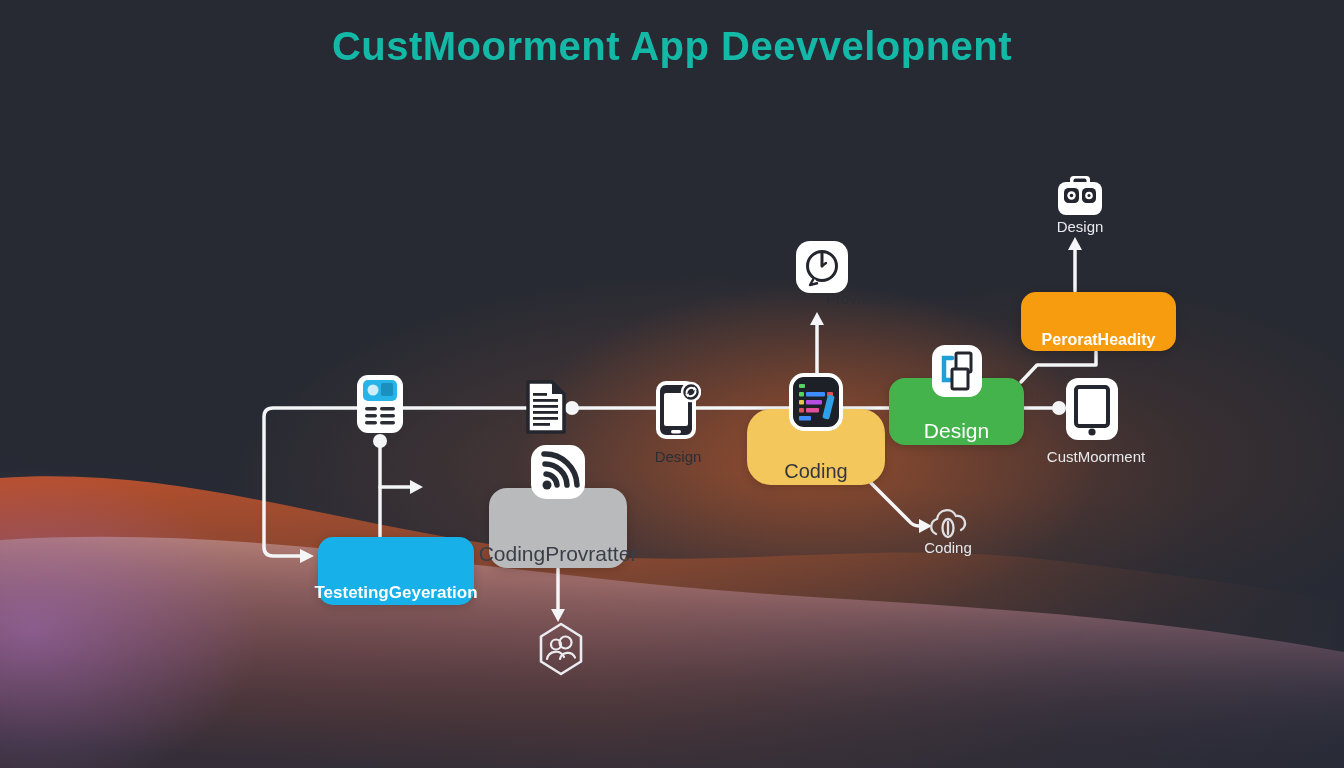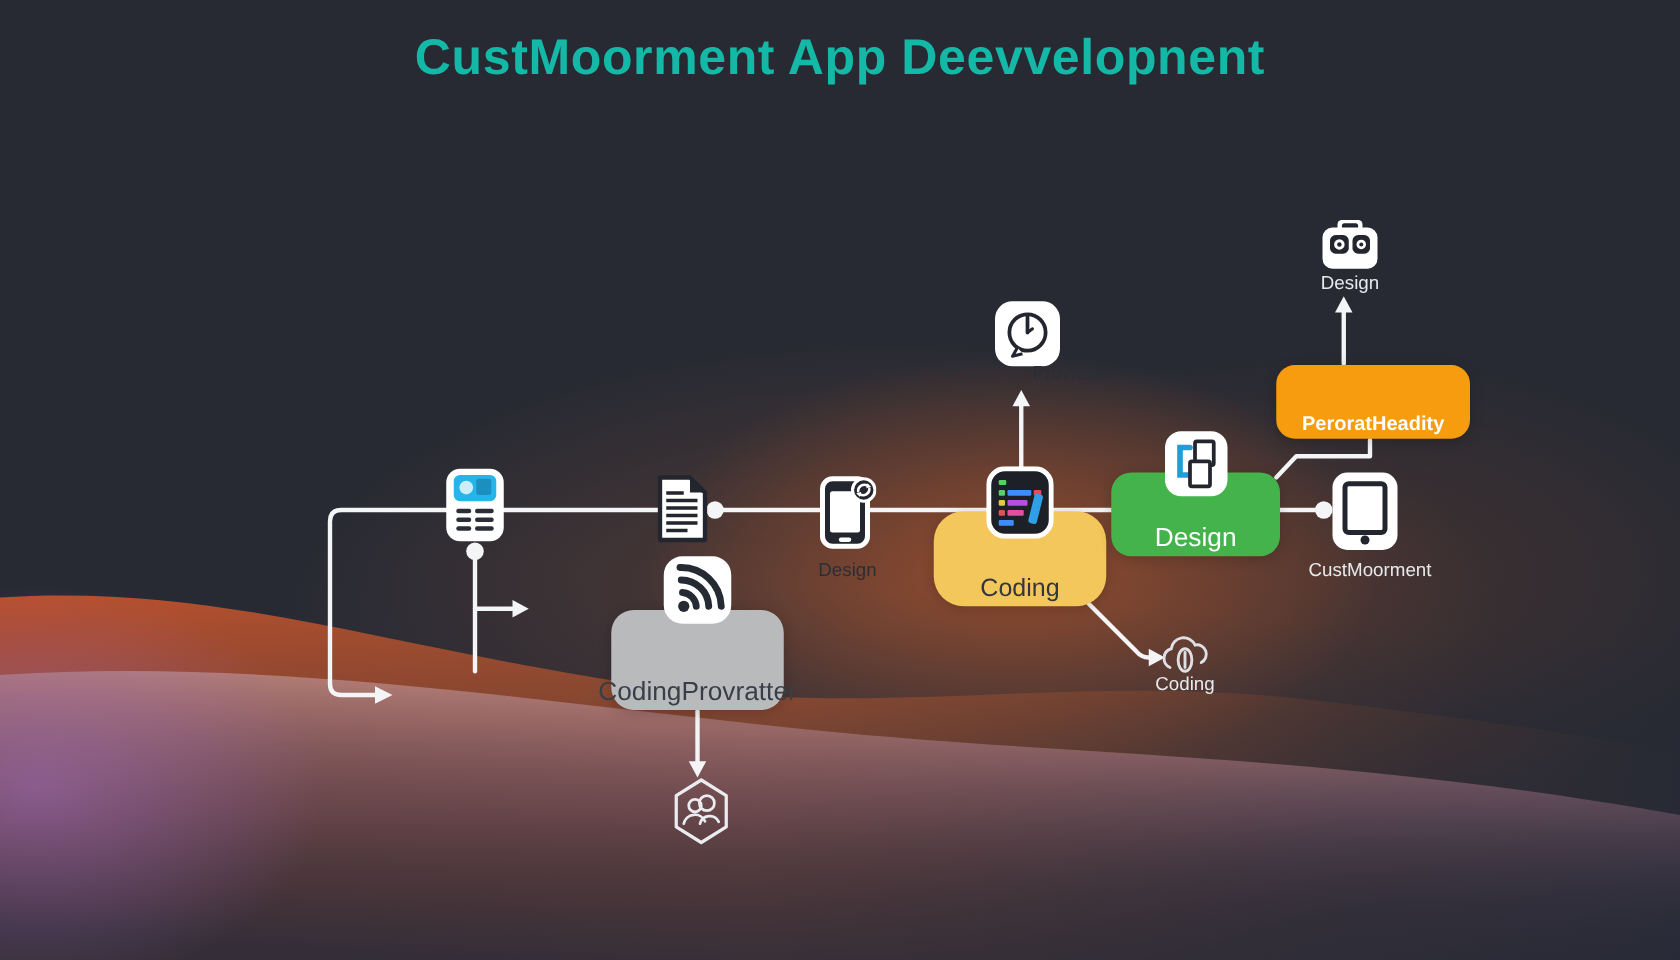--- a/index.html
+++ b/index.html
@@ -96,20 +96,24 @@
       <polygon points="810,325 817,312 824,325"></polygon>
       <polygon points="551,609 558,622 565,609"></polygon>
       <polygon points="919,519 932,526 919,533"></polygon>
       <polygon points="1068,250 1075,237 1082,250"></polygon>
       <circle cx="380" cy="441" r="7"></circle>
       <circle cx="572" cy="408" r="7"></circle>
       <circle cx="1059" cy="408" r="7"></circle>
     </g>
   </svg>
 
+  <div class="node box-testing" style="background: rgb(23, 176, 232);">
+    <span class="l1">Testeting</span>
+    <span class="l2">Geyeration</span>
+  </div>
 
   <div class="node box-analytics" style="background: rgb(185, 186, 188);">
     <span class="l1">Coding</span>
     <span class="l2">Provratter</span>
   </div>
 
   <div class="node box-coding" style="background: rgb(243, 199, 91);">
     <span class="l1">Coding</span>
   </div>
 

